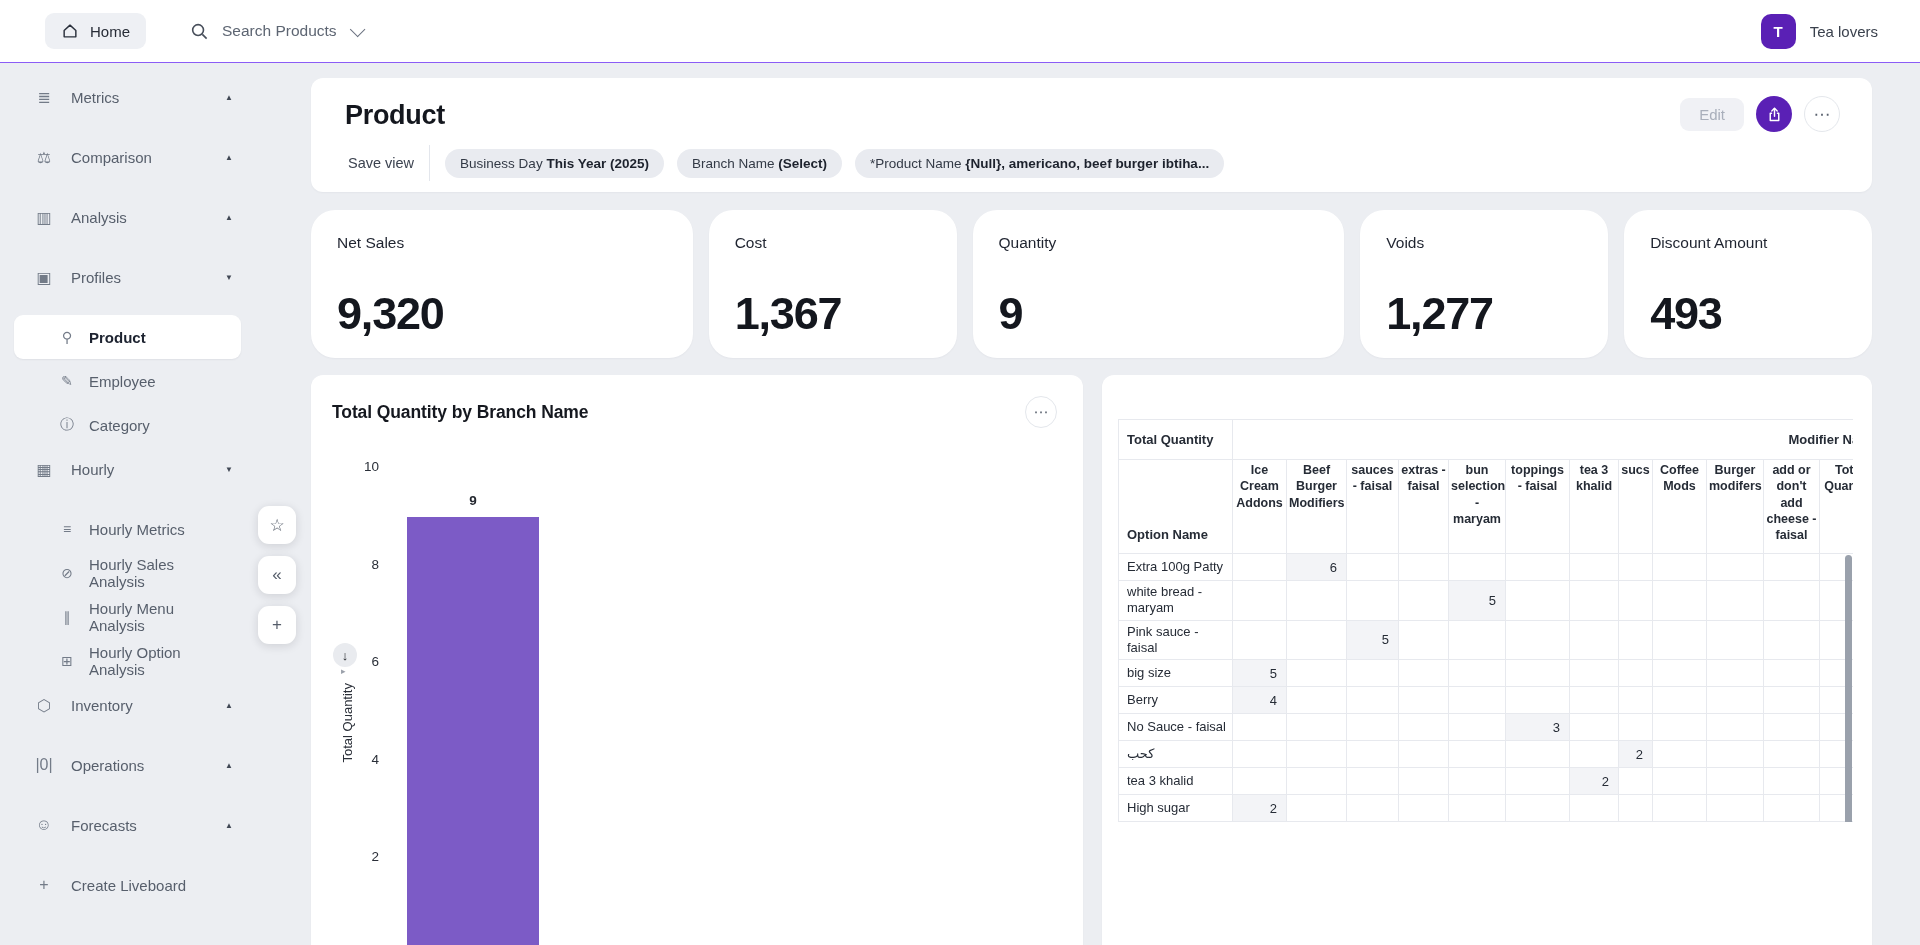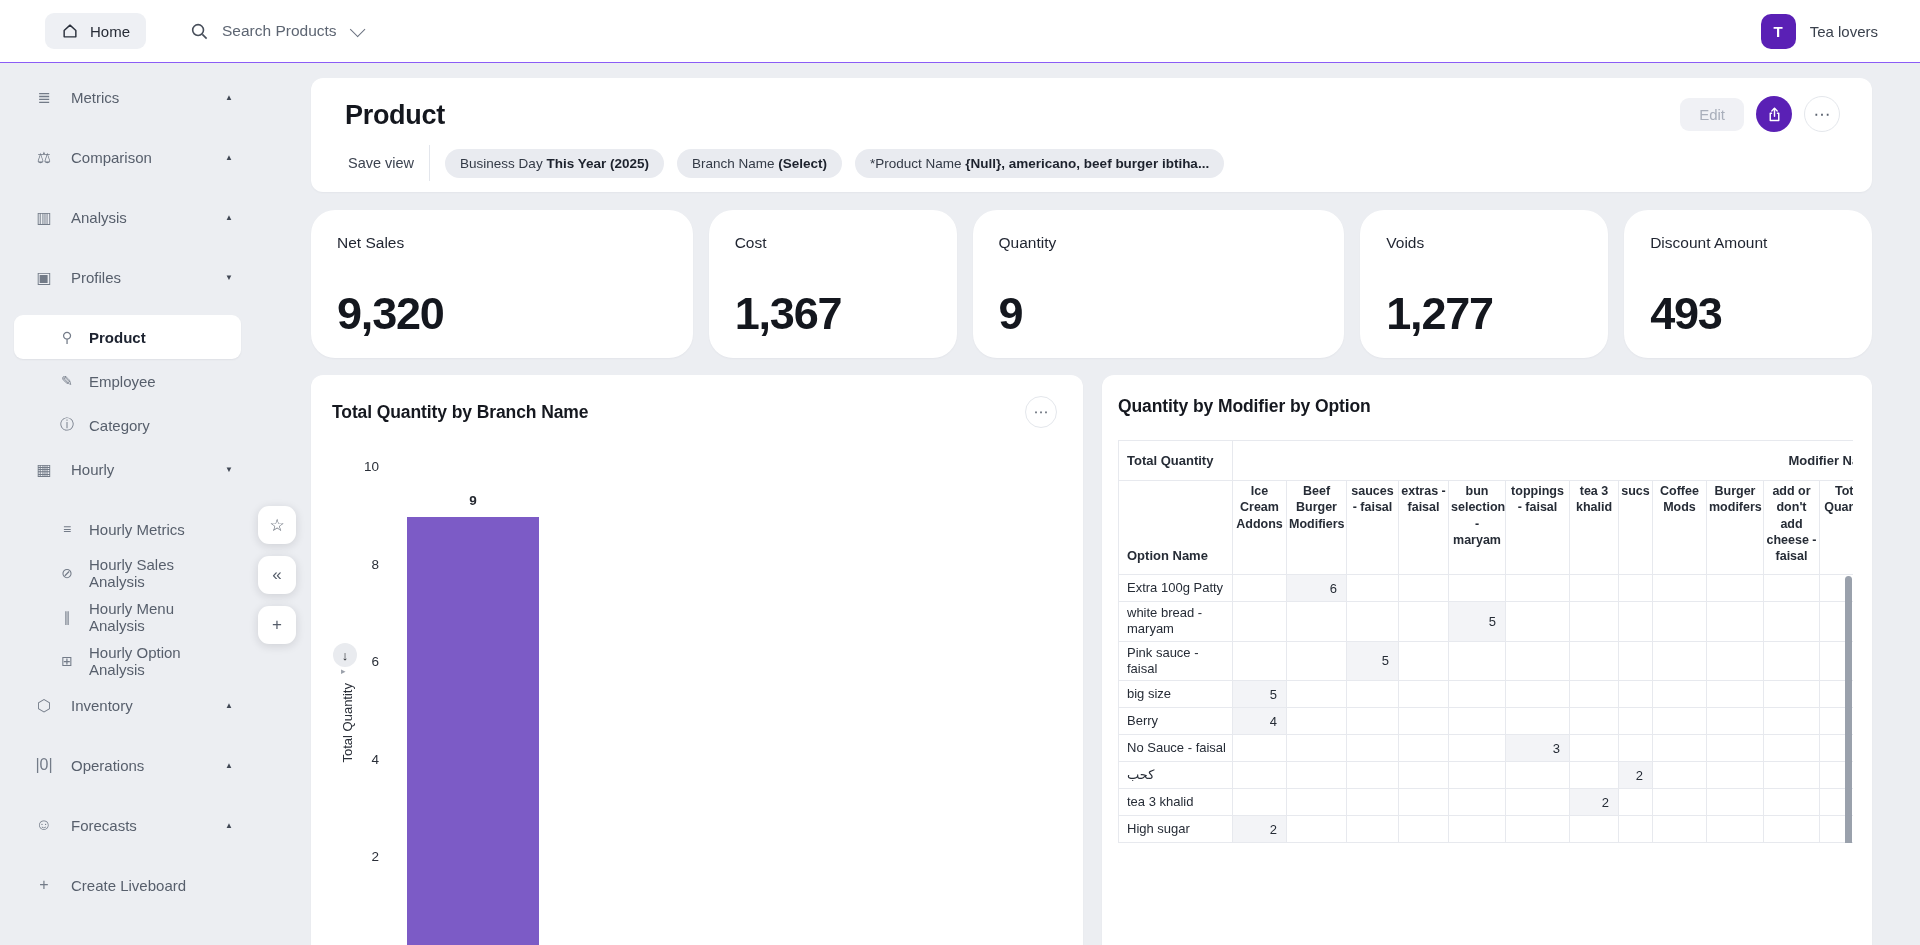--- a/index.html
+++ b/index.html
@@ -280,21 +280,20 @@
           <div class="bar-label" style="left: 96px; width: 132px; top: 117.75px;">9</div>
           <button class="axis-btn">
             <span>↓</span>
           </button>
           <span class="axis-expand">▸</span>
           <div class="ytitle">Total Quantity</div>
         </div>
     </section>
 
     <section class="card table-card">
-      <h2>Quantity by Modifier by Option</h2>
       <div class="table-wrap" id="tablewrap">
           <table>
             <colgroup>
               <col style="width: 114px;">
               <col style="width: 54px;">
               <col style="width: 60px;">
               <col style="width: 52px;">
               <col style="width: 50px;">
               <col style="width: 57px;">
               <col style="width: 64px;">

